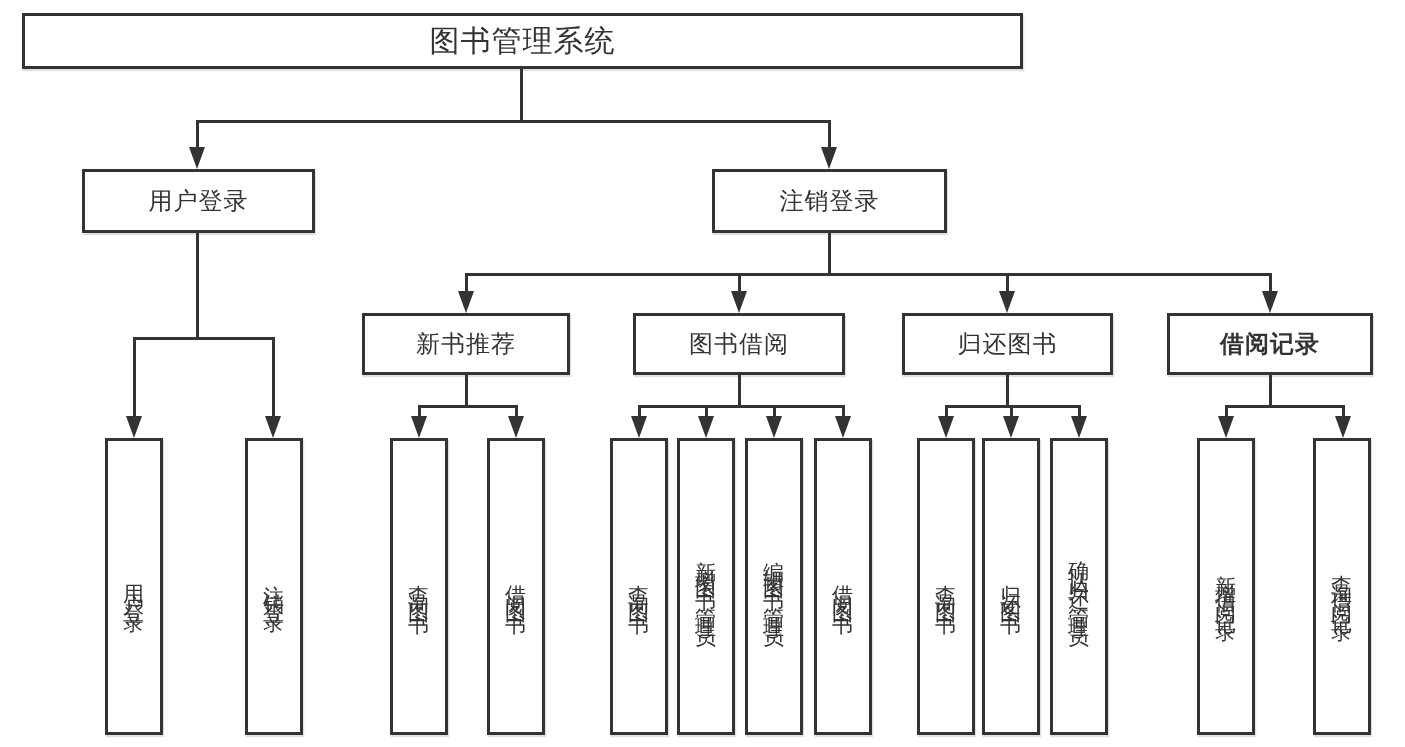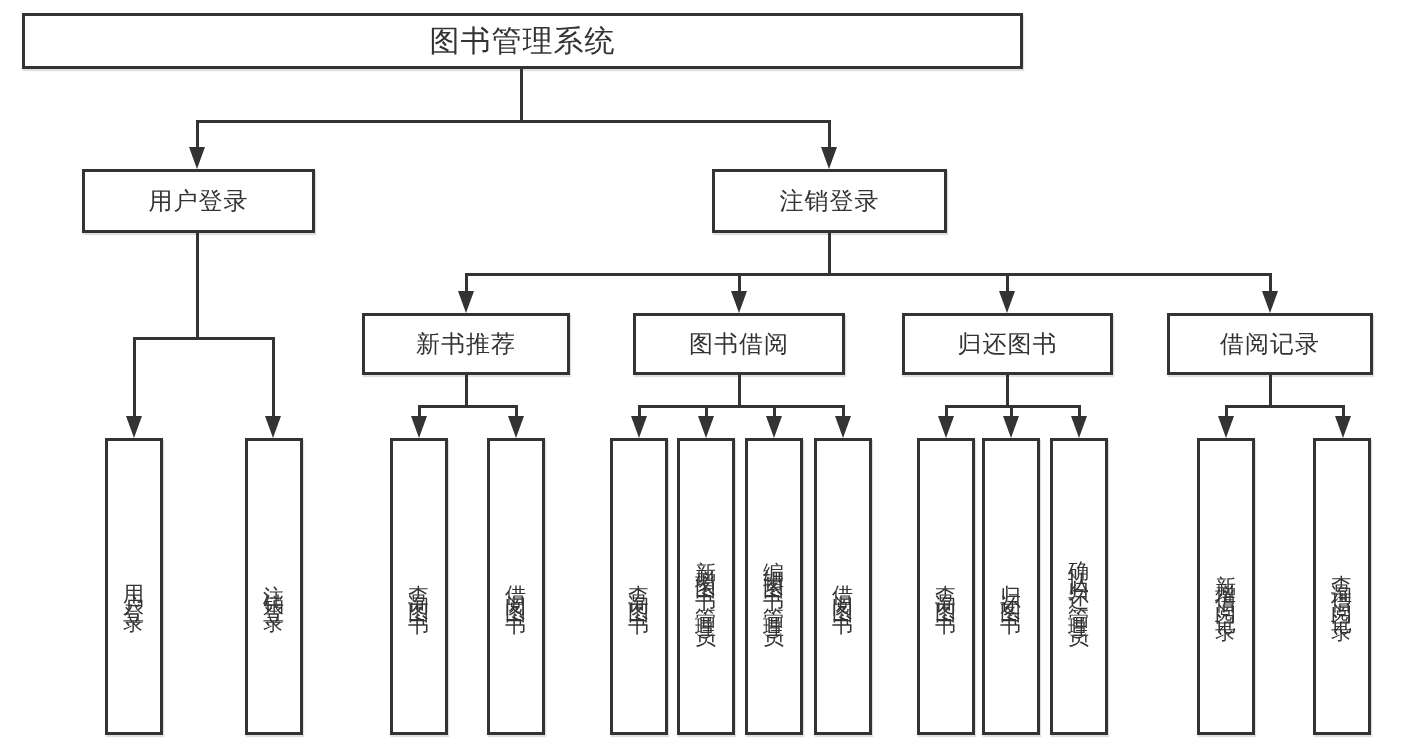--- a/index.html
+++ b/index.html
@@ -103,21 +103,21 @@
 
   <div class="hbox" style="left:633px;top:313px;width:212px;height:62px;">
     <span>图书借阅</span>
   </div>
   <div class="hbox" style="left:362px;top:313px;width:208px;height:62px;">
     <span>新书推荐</span>
   </div>
   <div class="hbox" style="left:902px;top:313px;width:211px;height:62px;">
     <span>归还图书</span>
   </div>
-  <div class="hbox" style="left:1167px;top:313px;width:206px;height:62px;">
+  <div class="hbox" style="left:1167px;top:313px;width:206px;height:62px;font-weight:bold;">
     <span>借阅记录</span>
   </div>
 
   <div class="vline" style="left:465px;top:375px;height:32px;"></div>
   <div class="hline" style="left:418px;top:405px;width:100px;"></div>
   <div class="vline" style="left:418px;top:405px;height:13px;"></div>
   <div class="arr" style="left:411px;top:416px;"></div>
   <div class="vline" style="left:515px;top:405px;height:13px;"></div>
   <div class="arr" style="left:508px;top:416px;"></div>
 

